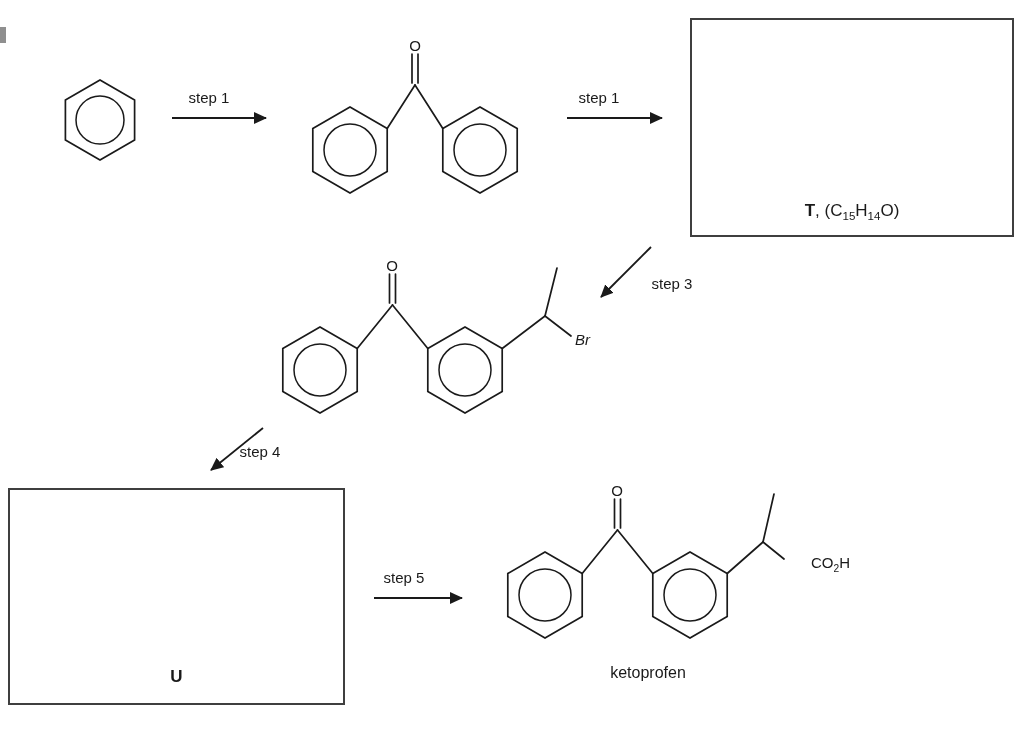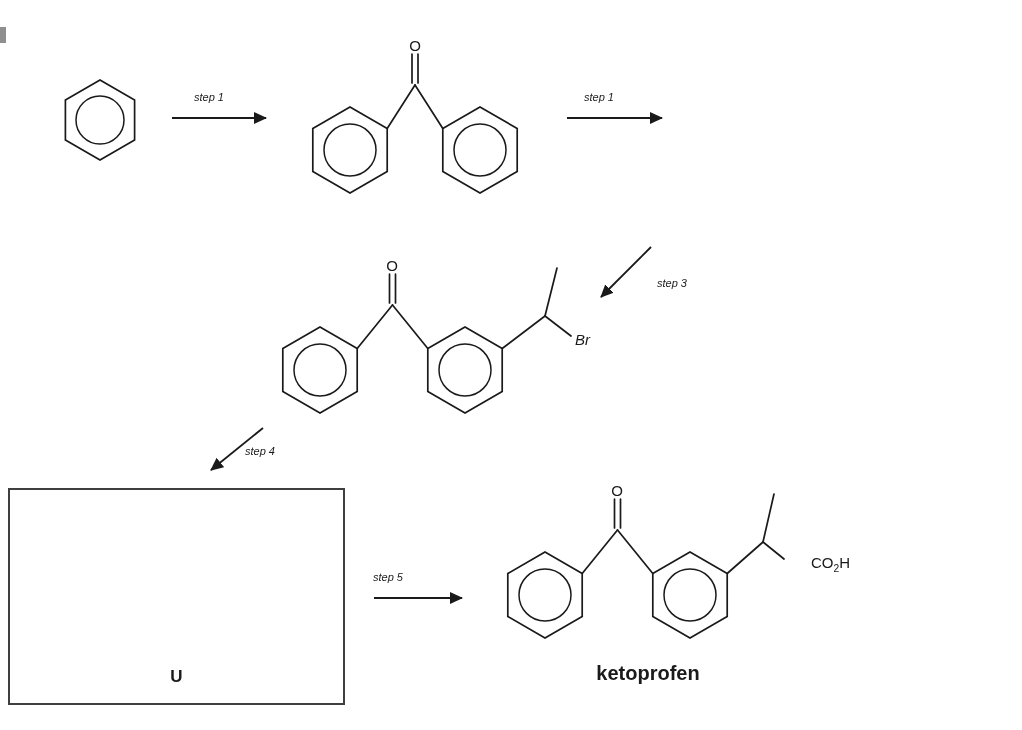--- a/index.html
+++ b/index.html
@@ -5,28 +5,28 @@
   * { margin:0; padding:0; box-sizing:border-box; }
   html,body { width:1022px; height:730px; background:#ffffff; font-family:"Liberation Sans", sans-serif; }
   .canvas { position:relative; width:1022px; height:730px; background:#ffffff; overflow:hidden; }
   .scheme-svg { position:absolute; left:0; top:0; }
   .scheme-svg line, .scheme-svg polygon { stroke:#1a1a1a; stroke-width:1.7; fill:none; stroke-linecap:round; }
   .scheme-svg circle { stroke:#1a1a1a; stroke-width:1.5; fill:none; }
   .scheme-svg line.arrow { stroke-width:1.8; stroke-linecap:butt; }
   .lbl { position:absolute; color:#1a1a1a; white-space:nowrap; }
   .center { transform:translate(-50%,-50%); }
   .vcenter { transform:translate(0,-50%); }
-  .step { font-size:11px;font-style:italic; }
+  .step { font-size:15px; }
   .atom { font-size:15px; }
   .formula { font-size:17px; }
   .bold { font-weight:700; }
   sub { font-size:0.68em; line-height:0; }
   .box { position:absolute; border:2px solid #3f3f3f; background:transparent; }
   .box-label { position:absolute; left:50%; transform:translateX(-50%); color:#1a1a1a; }
-  .product { font-size:20px; font-weight:700; }
+  .product { font-size:16px; font-weight:400; }
   .artifact { position:absolute; left:0; top:27px; width:6px; height:16px; background:#8f8f8f; }
 </style>
 </head>
 <body>
 
 <div class="canvas">
 
   <div class="artifact"></div>
 
   <svg class="scheme-svg" width="1022" height="730" viewBox="0 0 1022 730">
@@ -82,30 +82,35 @@
 
     <g>
       <line class="arrow" x1="172" y1="118" x2="266" y2="118" marker-end="url(#ah)"></line>
       <line class="arrow" x1="567" y1="118" x2="662" y2="118" marker-end="url(#ah)"></line>
       <line class="arrow" x1="651" y1="247" x2="601" y2="297" marker-end="url(#ah)"></line>
       <line class="arrow" x1="263" y1="428" x2="211" y2="470" marker-end="url(#ah)"></line>
       <line class="arrow" x1="374" y1="598" x2="462" y2="598" marker-end="url(#ah)"></line>
     </g>
   </svg>
 
+  <div class="box" style="left:690px; top:18px; width:324px; height:219px;">
+    <div class="box-label formula" style="bottom:14px;">
+      <span class="bold">T</span><span>, (C</span><sub>15</sub><span>H</span><sub>14</sub><span>O)</span>
+    </div>
+  </div>
 
   <div class="box" style="left:8px; top:488px; width:337px; height:217px;">
     <div class="box-label bold" style="bottom:16px; font-size:17px;">U</div>
   </div>
 
   <span class="lbl step center" style="left:209px; top:97px;">step 1</span>
   <span class="lbl step center" style="left:599px; top:97px;">step 1</span>
   <span class="lbl step center" style="left:672px; top:283px;text-align:center;">step 3</span>
   <span class="lbl step center" style="left:260px; top:451px;">step 4</span>
-  <span class="lbl step center" style="left:388px; top:577px;text-align:center;">step 5</span>
+  <span class="lbl step center" style="left:404px; top:577px;text-align:center;">step 5</span>
 
   <span class="lbl atom center" style="left:415px; top:45px;">O</span>
   <span class="lbl atom center" style="left:392px; top:265px;">O</span>
   <span class="lbl atom center" style="left:617px; top:490px;">O</span>
   <span class="lbl atom vcenter" style="left:575px; top:339px;font-style:italic;">Br</span>
 
   <span class="lbl atom vcenter" style="left:787px; top:562px;margin-left:24px;"><span>CO</span><sub>2</sub><span>H</span></span>
 
   <span class="lbl product center" style="left:648px; top:673px;">ketoprofen</span>
 

